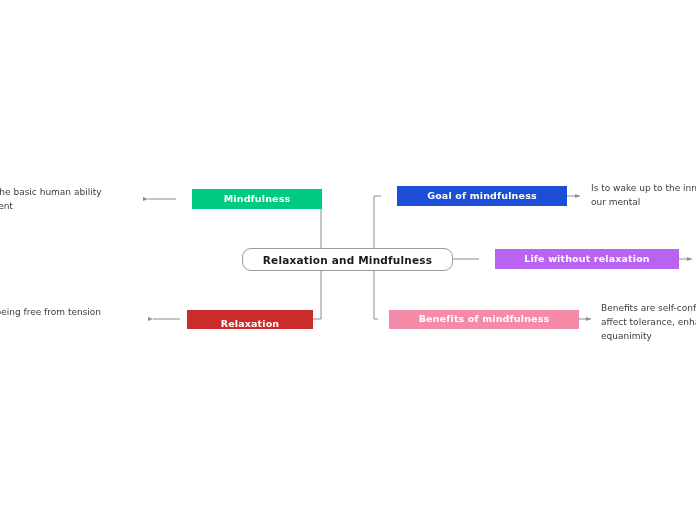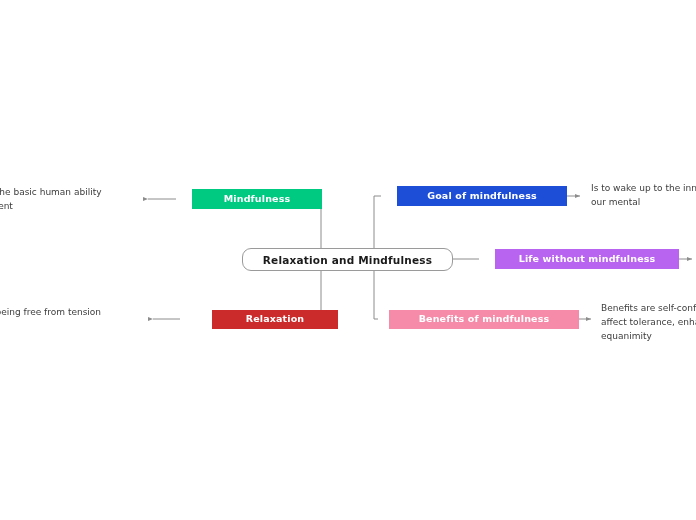--- a/index.html
+++ b/index.html
@@ -103,34 +103,34 @@
   <div class="root-node" style="left:242px; top:248px; width:211px; height:23px;">
     <span>Relaxation and Mindfulness</span>
   </div>
 
   <div class="node" style="left:176px; top:189px; width:130px; height:20px; background:#00c981;">
     <span>Mindfulness</span>
   </div>
   <div class="leaf-text left" style="left:-32px; top:186px; width:175px;">ess is the basic human ability
 ly present</div>
 
-  <div class="node" style="left:196px; top:310px; width:126px; height:19px; background:#cc2b2b;">
+  <div class="node" style="left:171px; top:310px; width:126px; height:19px; background:#cc2b2b;align-items:flex-end;">
     <span>Relaxation</span>
   </div>
   <div class="leaf-text left" style="left:-28px; top:306px; width:175px;">te of being free from tension
 xiety</div>
 
   <div class="node" style="left:381px; top:186px; width:170px; height:20px; background:#1d4ed8;">
     <span>Goal of mindfulness</span>
   </div>
   <div class="leaf-text right" style="left:591px; top:182px; width:130px;">Is to wake up to the inn
 our mental</div>
 
   <div class="node" style="left:479px; top:249px; width:184px; height:20px; background:#b964f0;">
-    <span>Life without mindfulness</span>
+    <span>Life without relaxation</span>
   </div>
 
   <div class="node" style="left:373px; top:310px; width:190px; height:19px; background:#f58ba8;text-align:center;">
     <span>Benefits of mindfulness</span>
   </div>
   <div class="leaf-text right" style="left:601px; top:302px; width:140px;">Benefits are self-conf
 affect tolerance, enha
 equanimity</div>
 
 </div>

